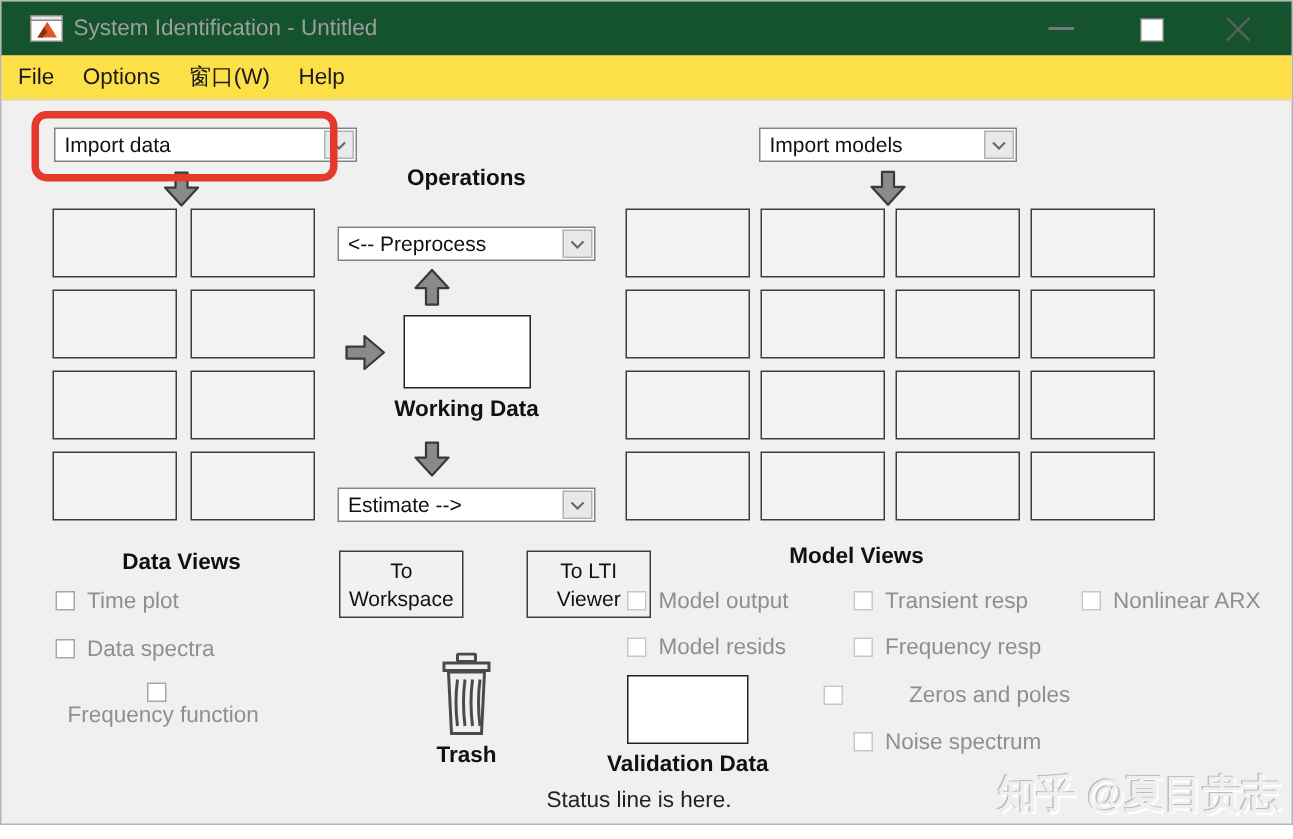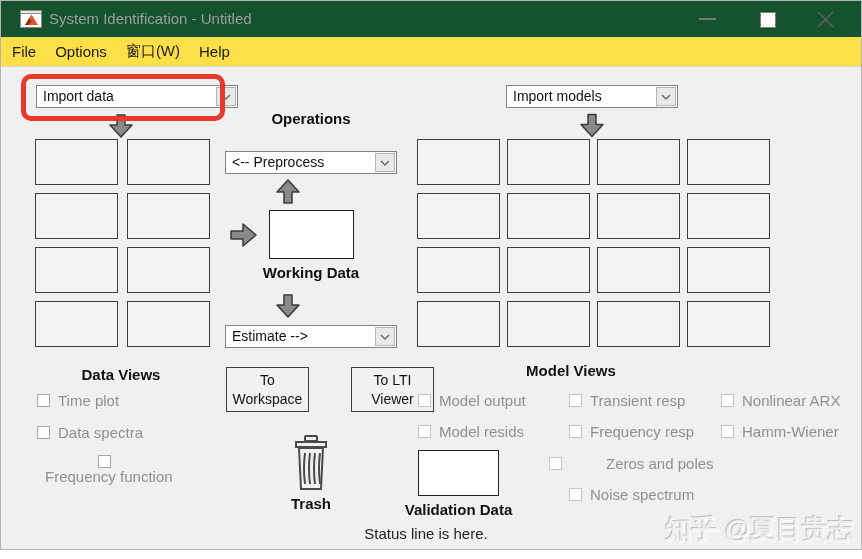--- a/index.html
+++ b/index.html
@@ -244,24 +244,20 @@
     </div>
     <div class="cb light" style="left:568px;top:485px;">
       <span class="box"></span>
       <span class="cb-label">Noise spectrum</span>
     </div>
 
     <div class="cb light" style="left:720px;top:391px;">
       <span class="box"></span>
       <span class="cb-label">Nonlinear ARX</span>
     </div>
-    <div class="cb light" style="left:720px;top:422px;">
-      <span class="box"></span>
-      <span class="cb-label">Hamm-Wiener</span>
-    </div>
 
     <div class="white-box" style="left:417px;top:449px;width:81px;height:46px;"></div>
     <div class="lbl" style="left:385px;top:500px;width:145px;">Validation Data</div>
 
     <div class="status">Status line is here.</div>
   </div>
 
   <div class="watermark">知乎 @夏目贵志</div>
 </div>
 

